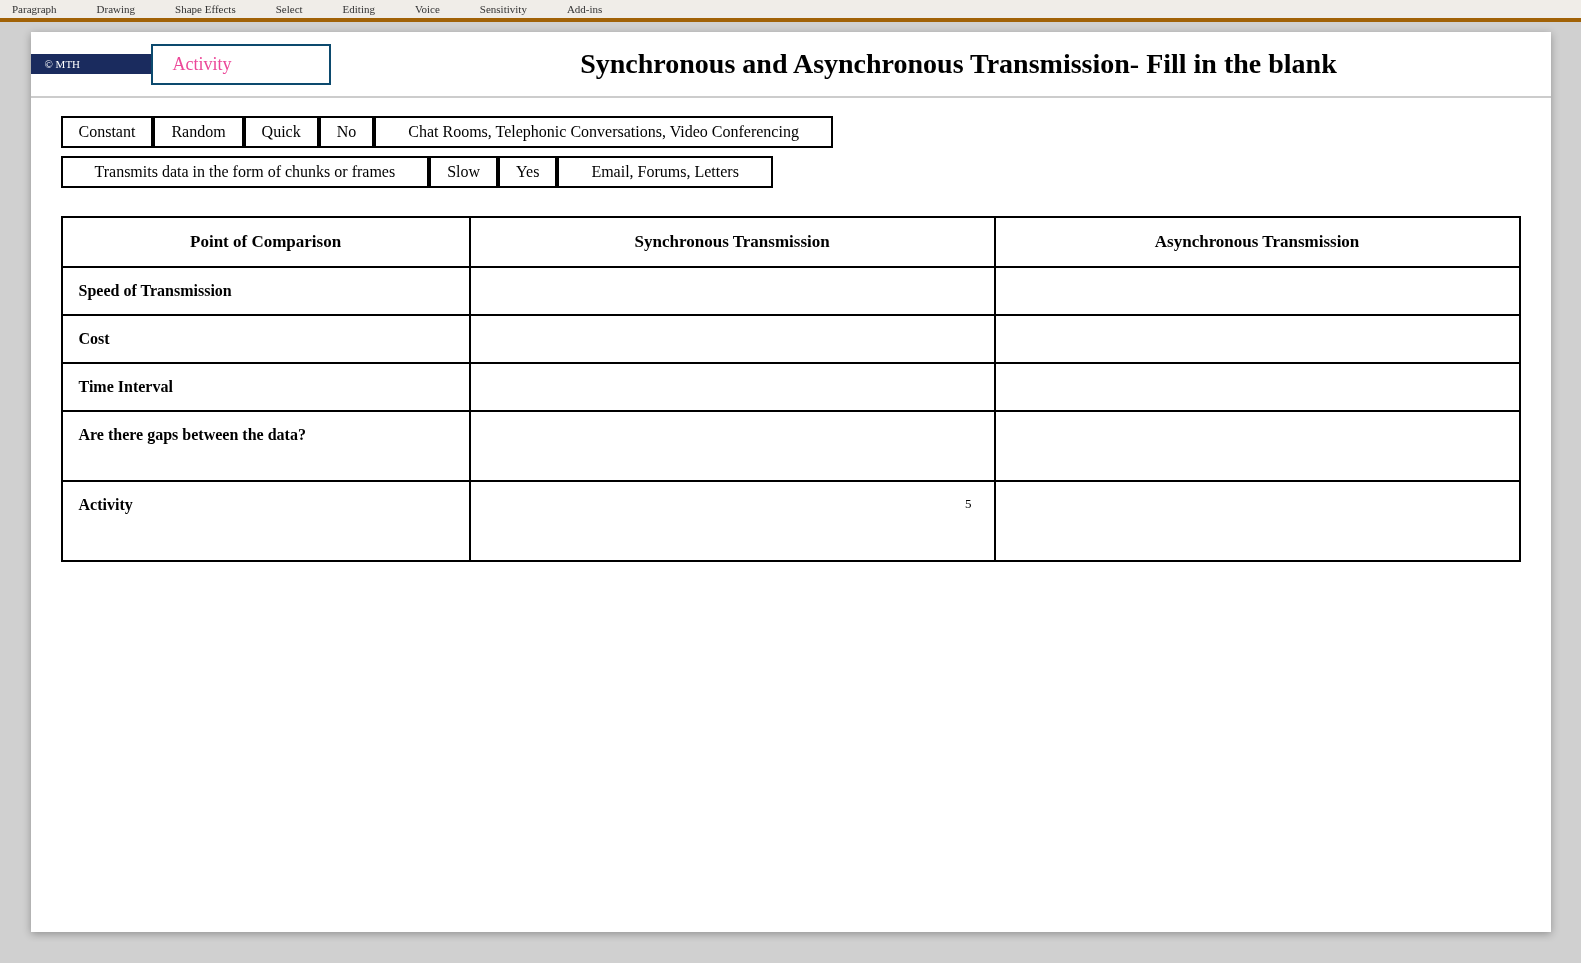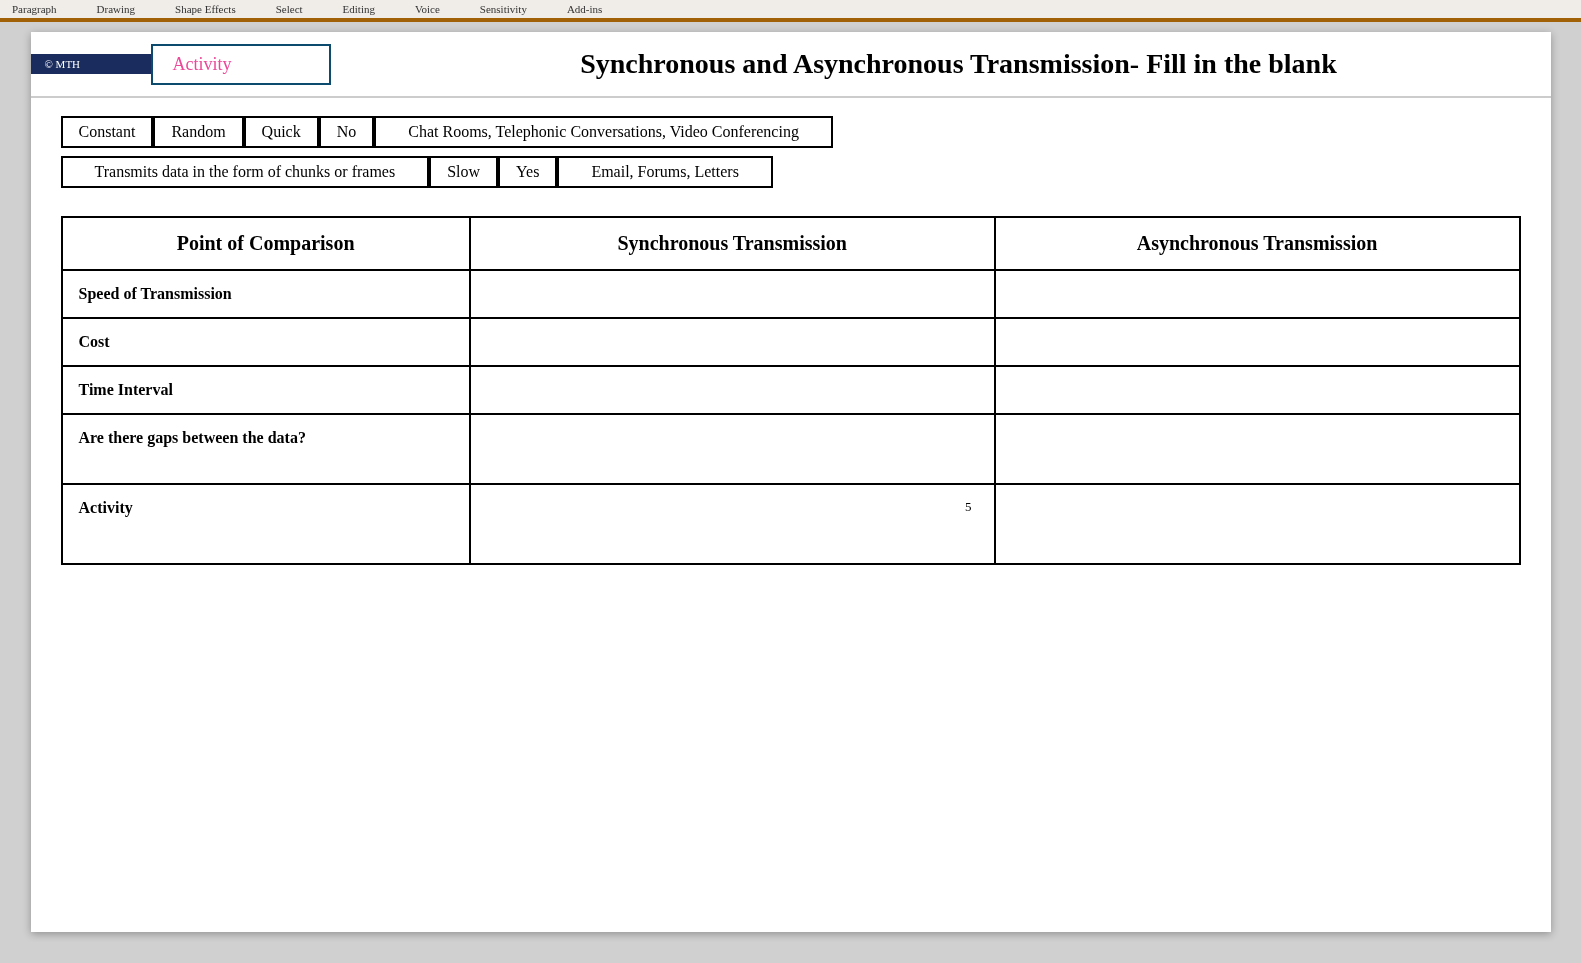--- a/index.html
+++ b/index.html
@@ -114,21 +114,21 @@
     .comparison-table th,
     .comparison-table td {
       border: 2px solid #000;
       padding: 14px 16px;
       vertical-align: top;
       font-size: 16px;
     }
 
     .comparison-table th {
       font-weight: bold;
-      font-size: 20px;
+      font-size: 17px;
       background: #fff;
     }
 
     .comparison-table td.row-label {
       font-weight: bold;
       font-size: 16px;
       width: 28%;
     }
 
     .comparison-table td.sync-col,

